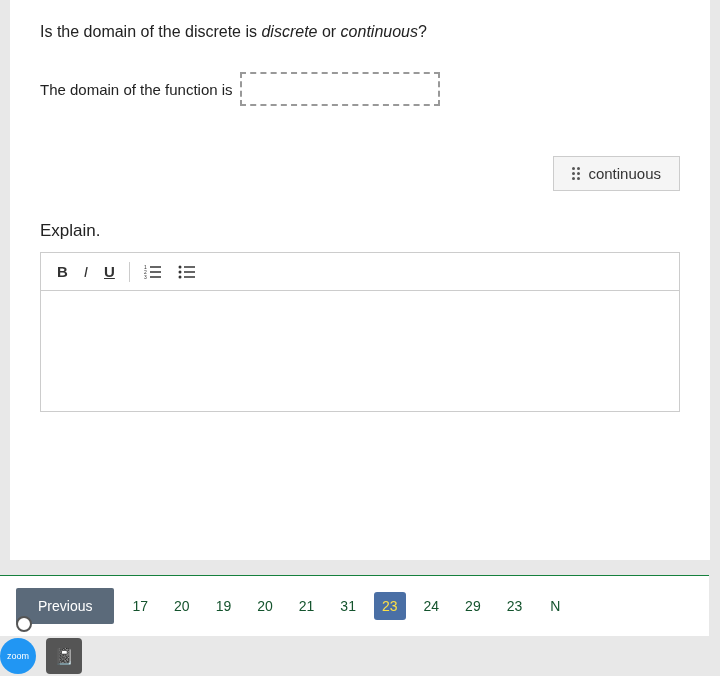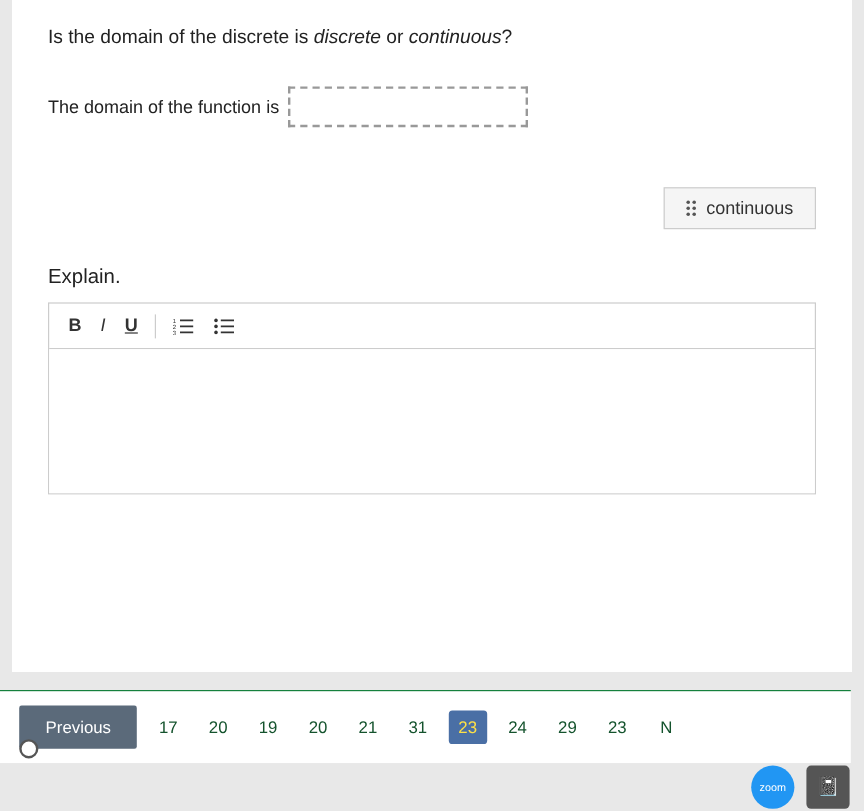--- a/index.html
+++ b/index.html
@@ -185,21 +185,20 @@
 
     .bottom-bar {
       position: absolute;
       bottom: 0;
       left: 0;
       right: 0;
       height: 40px;
       background: #e8e8e8;
       display: flex;
       align-items: center;
-      justify-content: flex-end;
       padding-right: 12px;
       gap: 10px;
     }
 
     .zoom-btn {
       background: #2196F3;
       color: #fff;
       border: none;
       border-radius: 50%;
       width: 36px;

